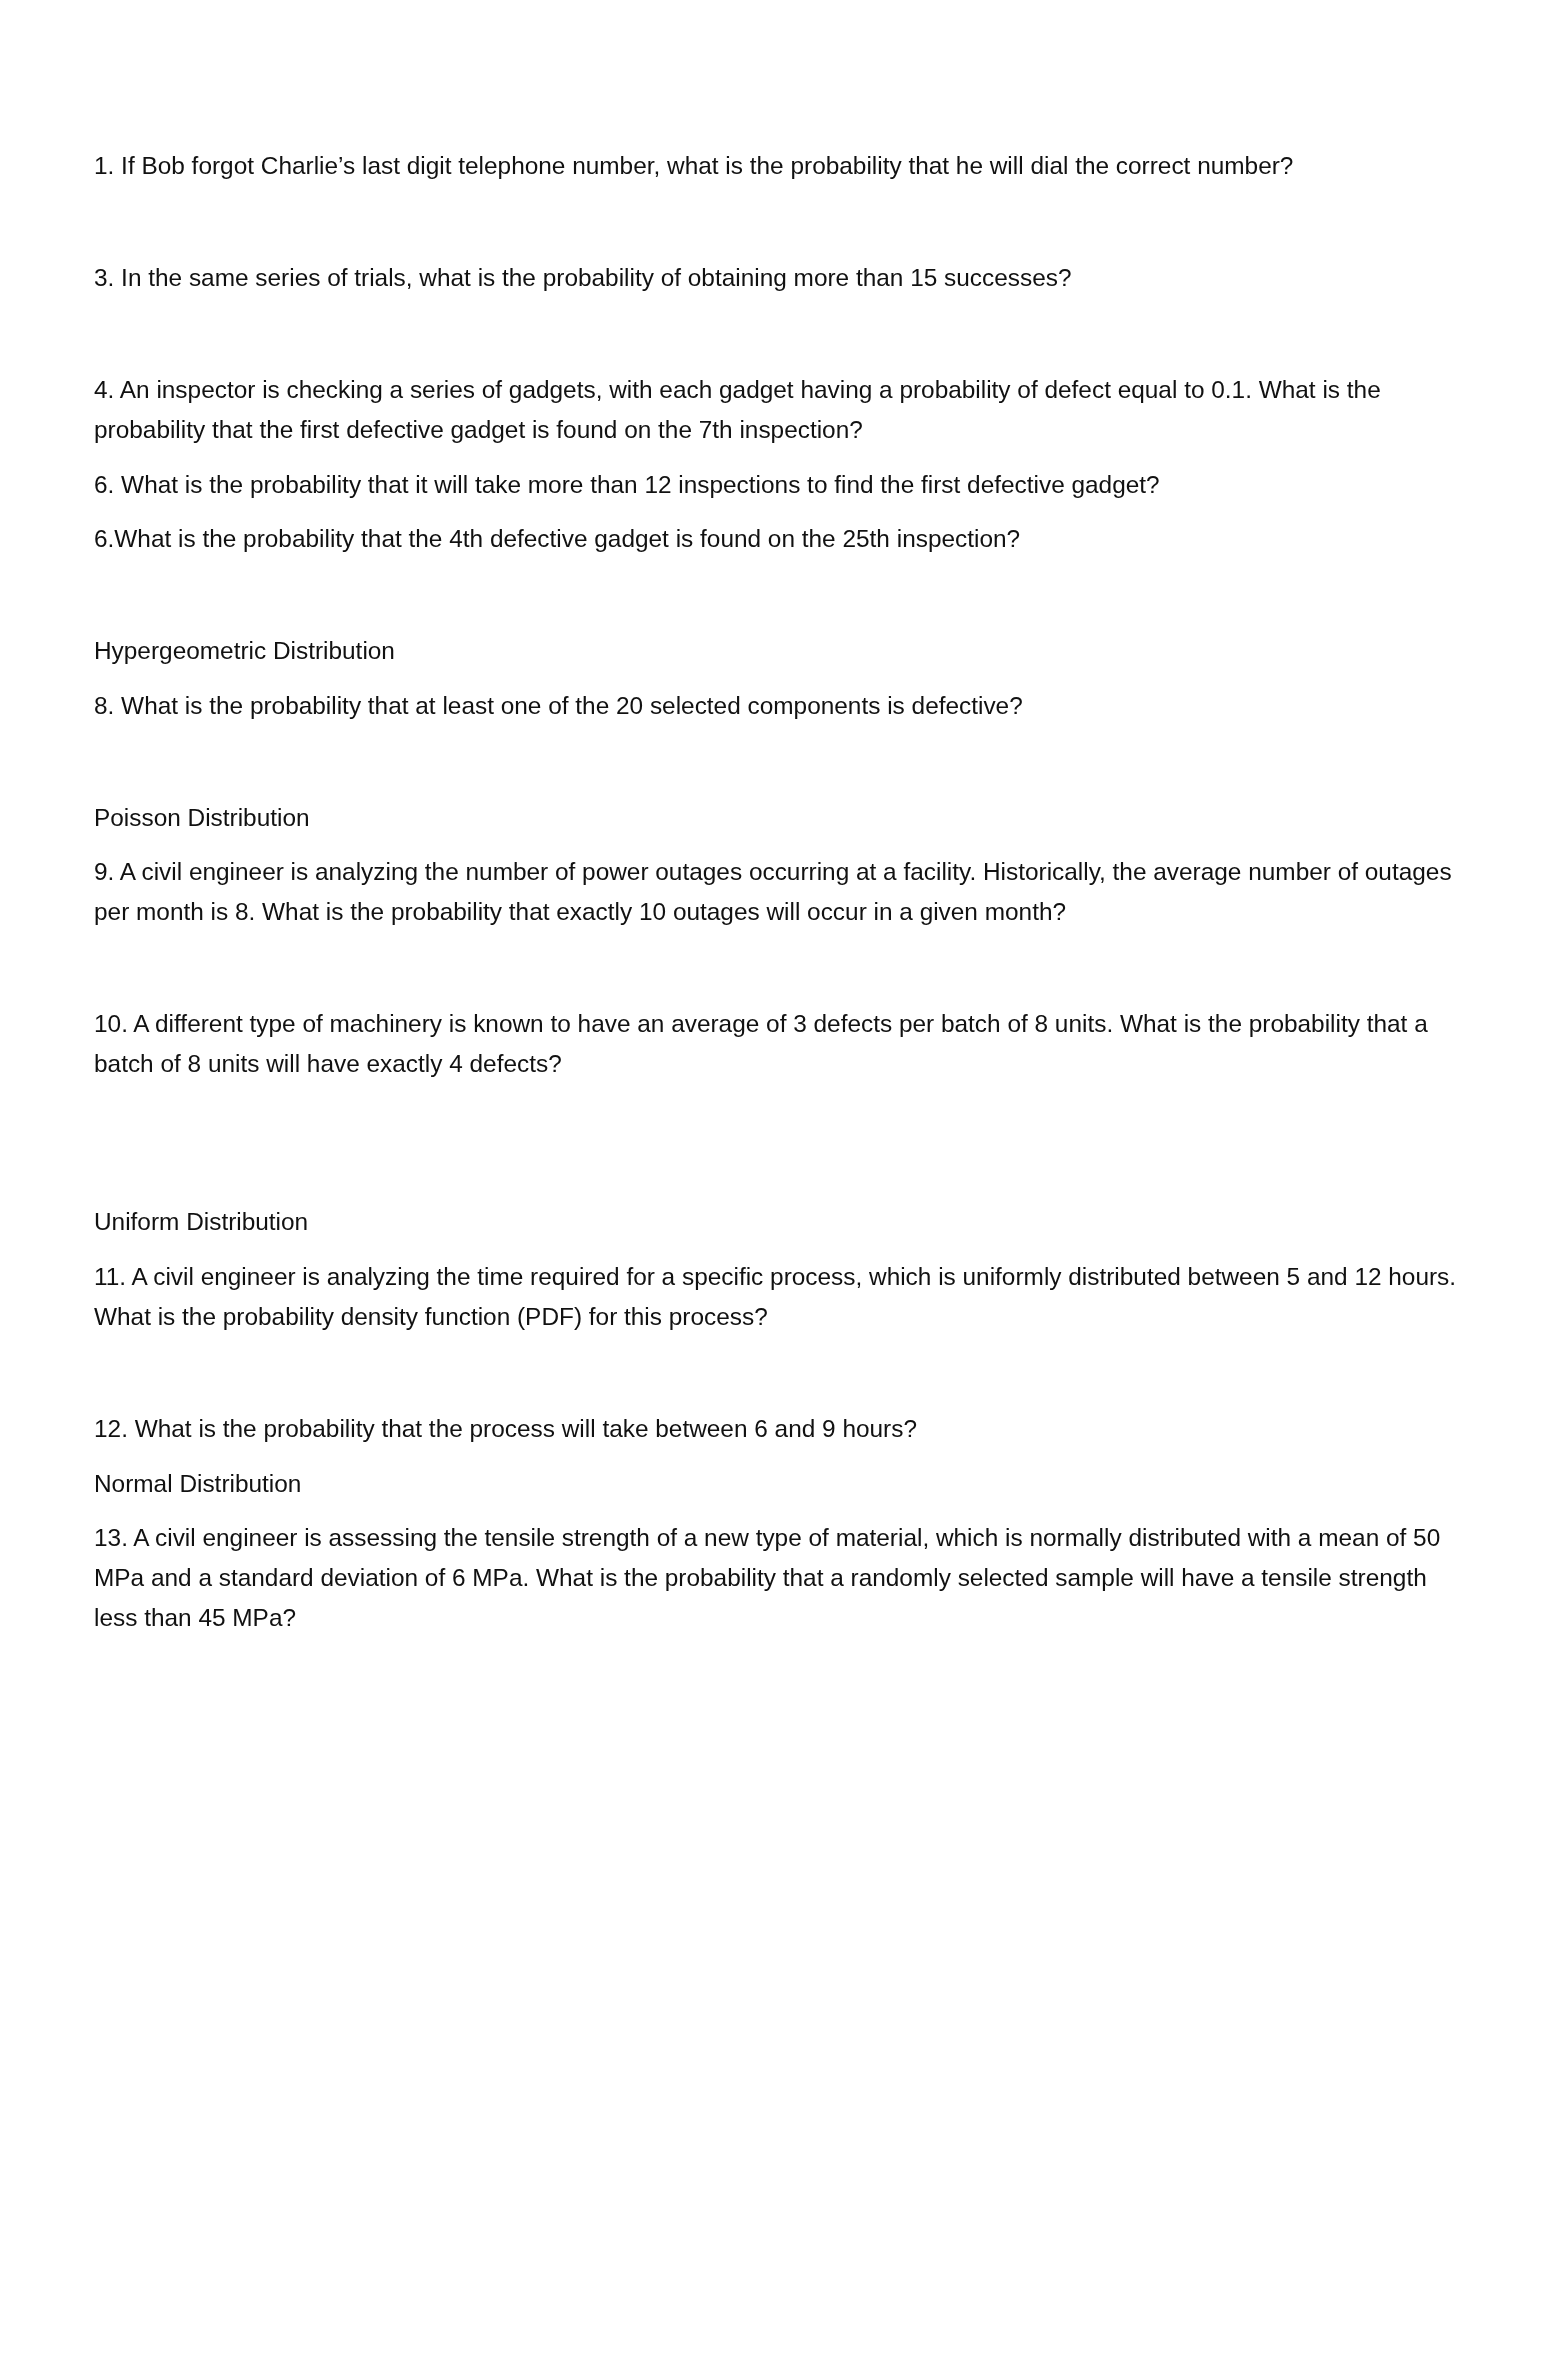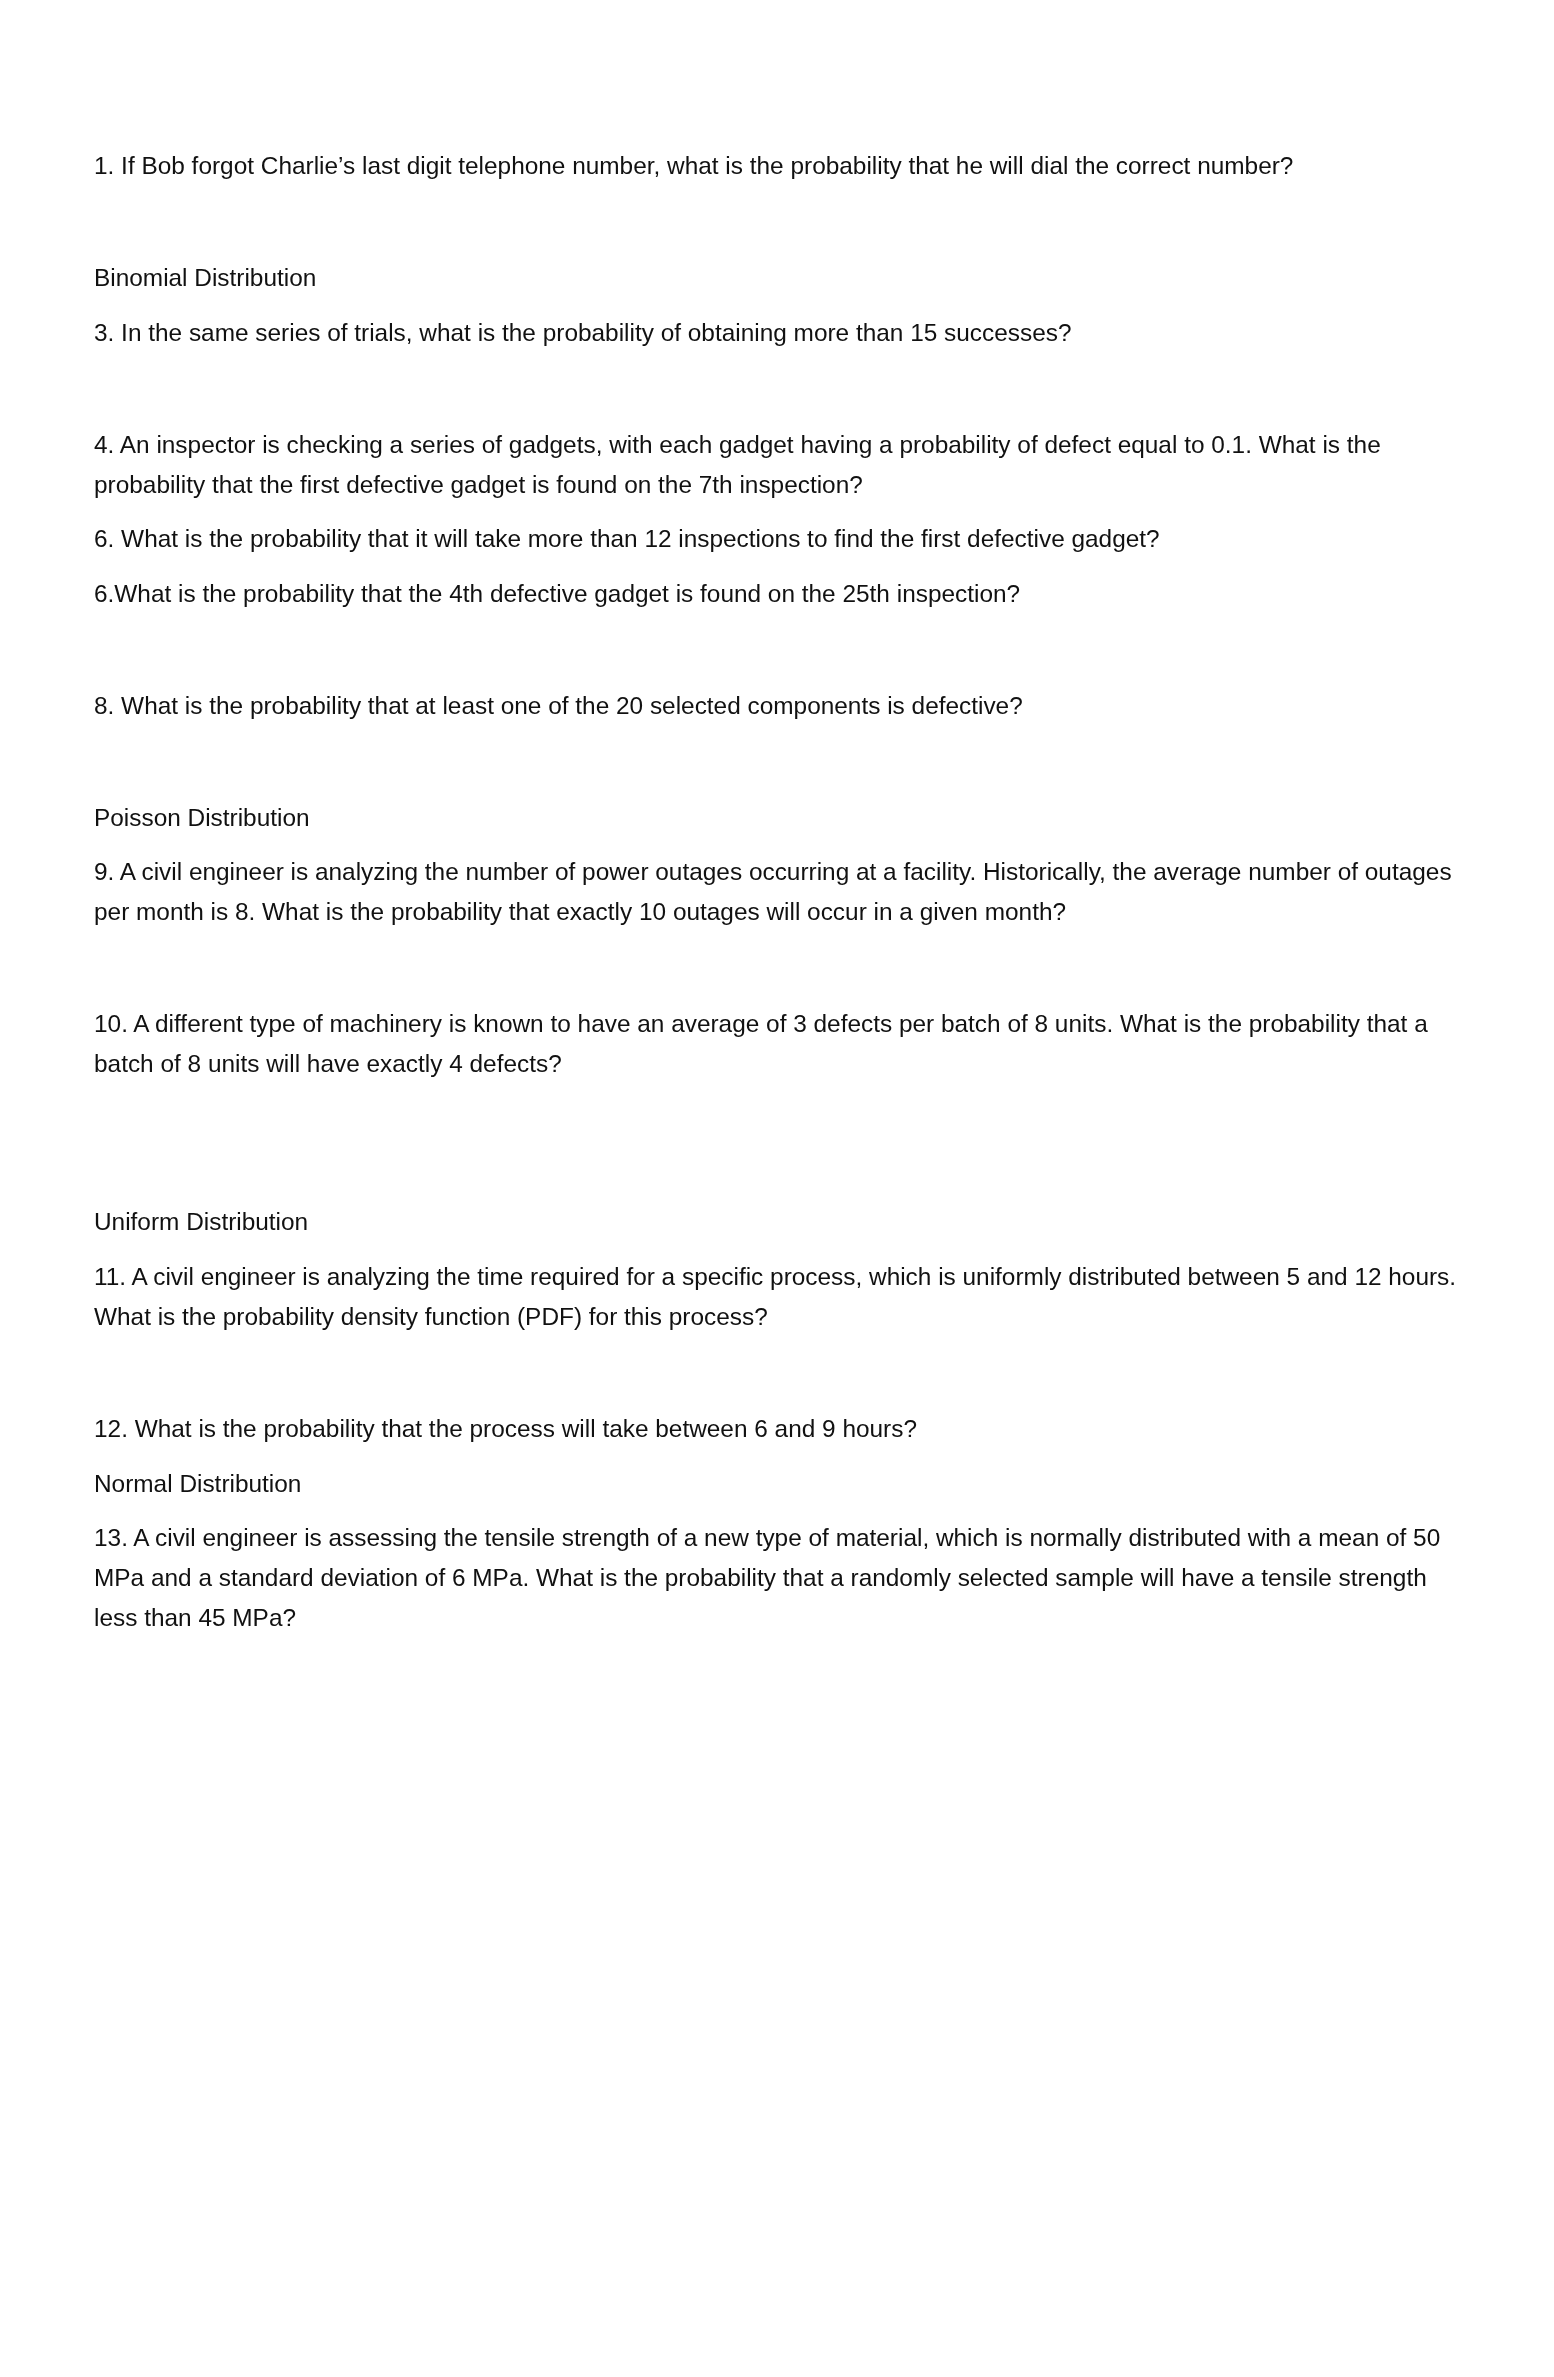--- a/index.html
+++ b/index.html
@@ -32,25 +32,25 @@
   p.gap-xl {
     margin-bottom: 118px;
   }
 </style>
 </head>
 <body>
 
 <div class="page">
   <div class="content">
     <p class="para gap-l">1. If Bob forgot Charlie’s last digit telephone number, what is the probability that he will dial the correct number?</p>
-    <p class="para">Binomial Distribution</p>
     <p class="para gap-l">3. In the same series of trials, what is the probability of obtaining more than 15 successes?</p>
     <p class="para">4. An inspector is checking a series of gadgets, with each gadget having a probability of defect equal to 0.1. What is the probability that the first defective gadget is found on the 7th inspection?</p>
     <p class="para">6. What is the probability that it will take more than 12 inspections to find the first defective gadget?</p>
     <p class="para gap-l">6.What is the probability that the 4th defective gadget is found on the 25th inspection?</p>
+    <p class="para">Hypergeometric Distribution</p>
     <p class="para gap-l">8. What is the probability that at least one of the 20 selected components is defective?</p>
     <p class="para">Poisson Distribution</p>
     <p class="para gap-l">9. A civil engineer is analyzing the number of power outages occurring at a facility. Historically, the average number of outages per month is 8. What is the probability that exactly 10 outages will occur in a given month?</p>
     <p class="para gap-xl">10. A different type of machinery is known to have an average of 3 defects per batch of 8 units. What is the probability that a batch of 8 units will have exactly 4 defects?</p>
     <p class="para">Uniform Distribution</p>
     <p class="para gap-l">11. A civil engineer is analyzing the time required for a specific process, which is uniformly distributed between 5 and 12 hours. What is the probability density function (PDF) for this process?</p>
     <p class="para">12. What is the probability that the process will take between 6 and 9 hours?</p>
     <p class="para">Normal Distribution</p>
     <p class="para">13. A civil engineer is assessing the tensile strength of a new type of material, which is normally distributed with a mean of 50 MPa and a standard deviation of 6 MPa. What is the probability that a randomly selected sample will have a tensile strength less than 45 MPa?</p>
   </div>

